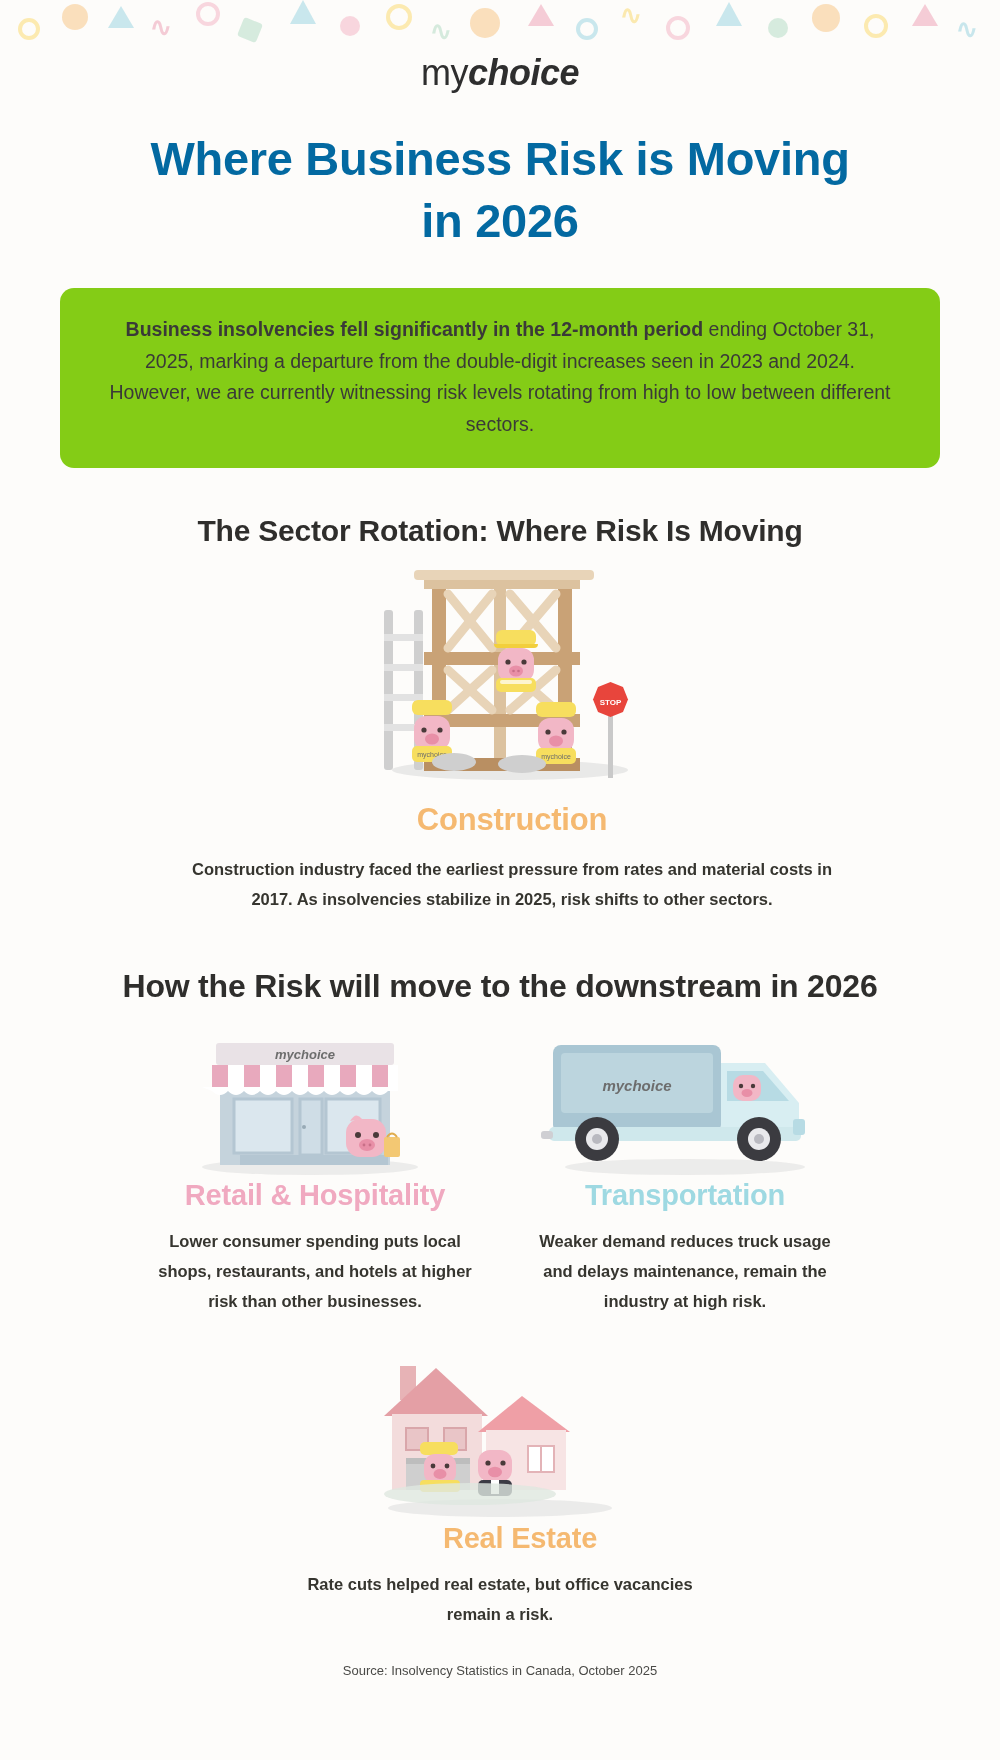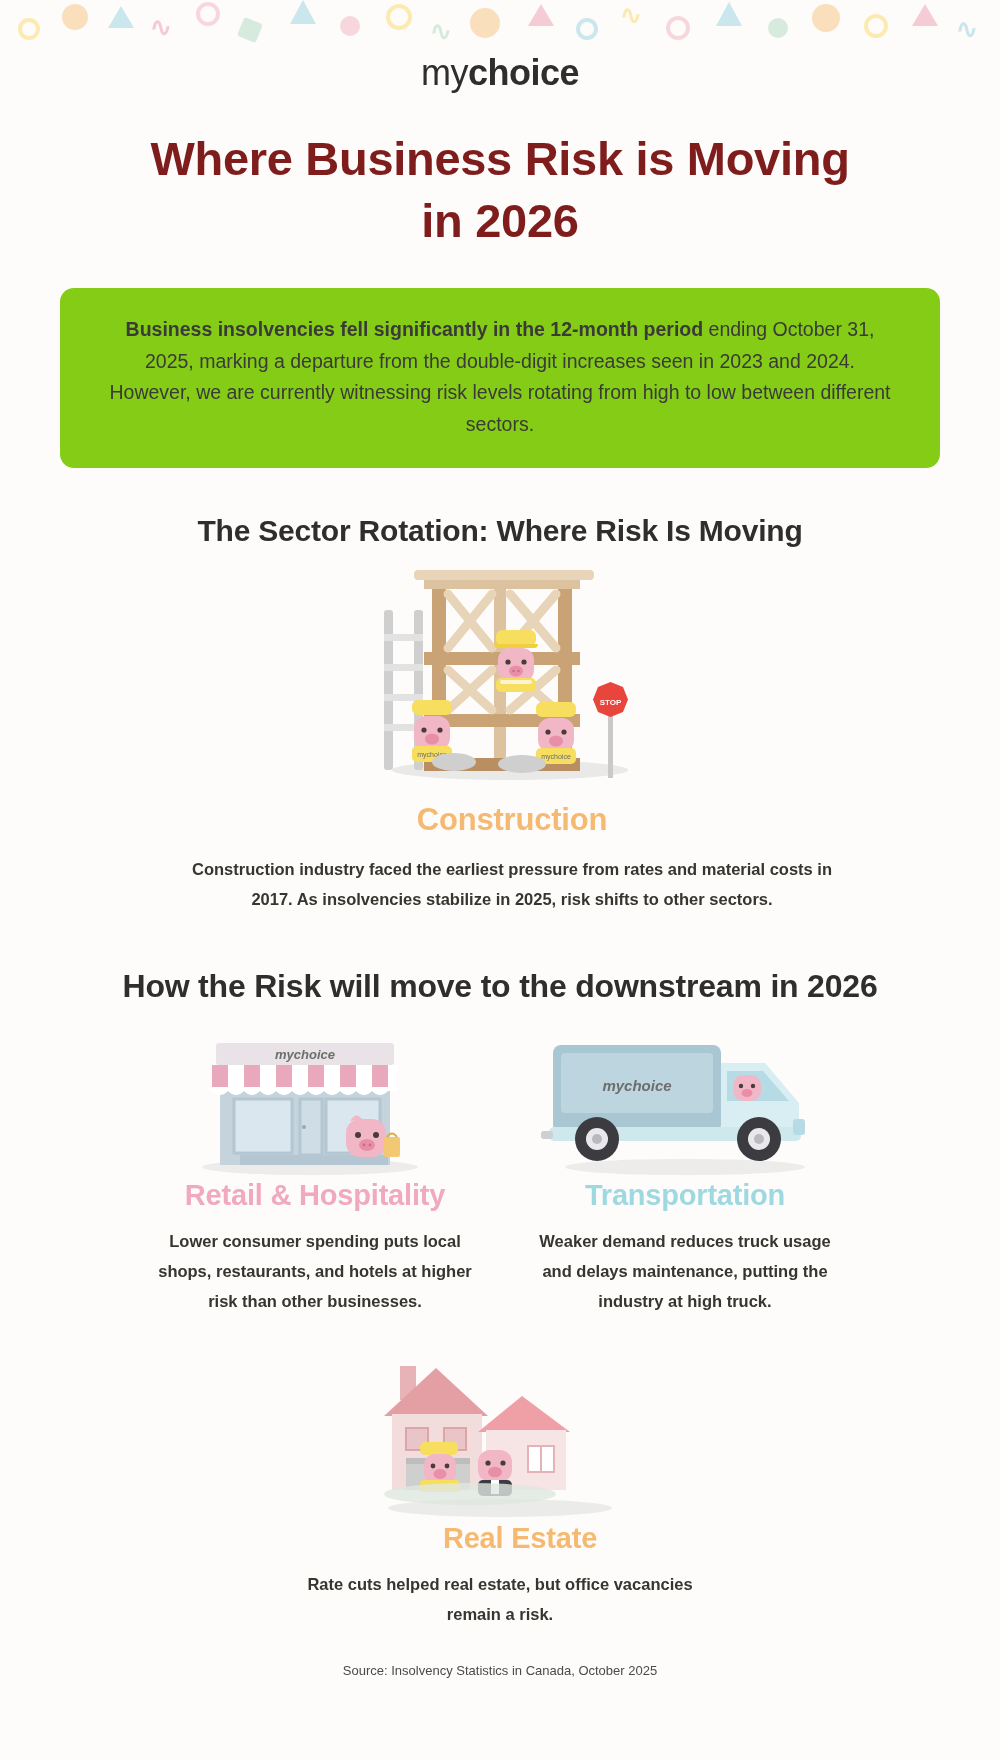--- a/index.html
+++ b/index.html
@@ -47,31 +47,31 @@
     text-align: center;
     margin-top: 6px;
   }
   .logo {
     display: inline-block;
     font-size: 36px;
     letter-spacing: -0.5px;
     color: #2e2e2e;
   }
   .logo .light { font-weight: 400; }
-  .logo .bold { font-weight: 700; }
+  .logo .bold { font-weight: 700; font-style: italic; }
 
   
   .headline {
     margin: 34px auto 0;
     width: 700px;
     text-align: center;
     font-size: 47px;
     line-height: 1.32;
     font-weight: 700;
-    color: #7f1d1d;
+    color: #0369a1;
     letter-spacing: -0.3px;
   }
 
   
   .intro-card {
     margin: 36px auto 0;
     width: 880px;
     background: #84cc16;
     border-radius: 14px;
     padding: 26px 44px 28px;
@@ -348,21 +348,21 @@
           <circle cx="62" cy="112" r="11" fill="#e9e9ec"></circle>
           <circle cx="62" cy="112" r="5" fill="#b9b9c0"></circle>
           <circle cx="224" cy="112" r="22" fill="#3b3b40"></circle>
           <circle cx="224" cy="112" r="11" fill="#e9e9ec"></circle>
           <circle cx="224" cy="112" r="5" fill="#b9b9c0"></circle>
 
           <rect x="6" y="104" width="12" height="8" rx="3" fill="#cfcfd3"></rect>
         </svg>
       </div>
       <div id="transport-label" class="cat-label">Transportation</div>
-      <div class="cat-desc">Weaker demand reduces truck usage and delays maintenance, putting the industry at high truck.</div>
+      <div class="cat-desc">Weaker demand reduces truck usage and delays maintenance, remain the industry at high risk.</div>
     </div>
   </div>
 
   <div id="realestate-block">
     <div class="illus" style="width:260px; height:160px;">
       <svg width="260" height="160" viewBox="0 0 260 160">
         <ellipse cx="130" cy="150" rx="112" ry="9" fill="#dcdcdc" opacity="0.55"></ellipse>
 
         <rect x="30" y="8" width="16" height="34" fill="#e7b3b6"></rect>
 

